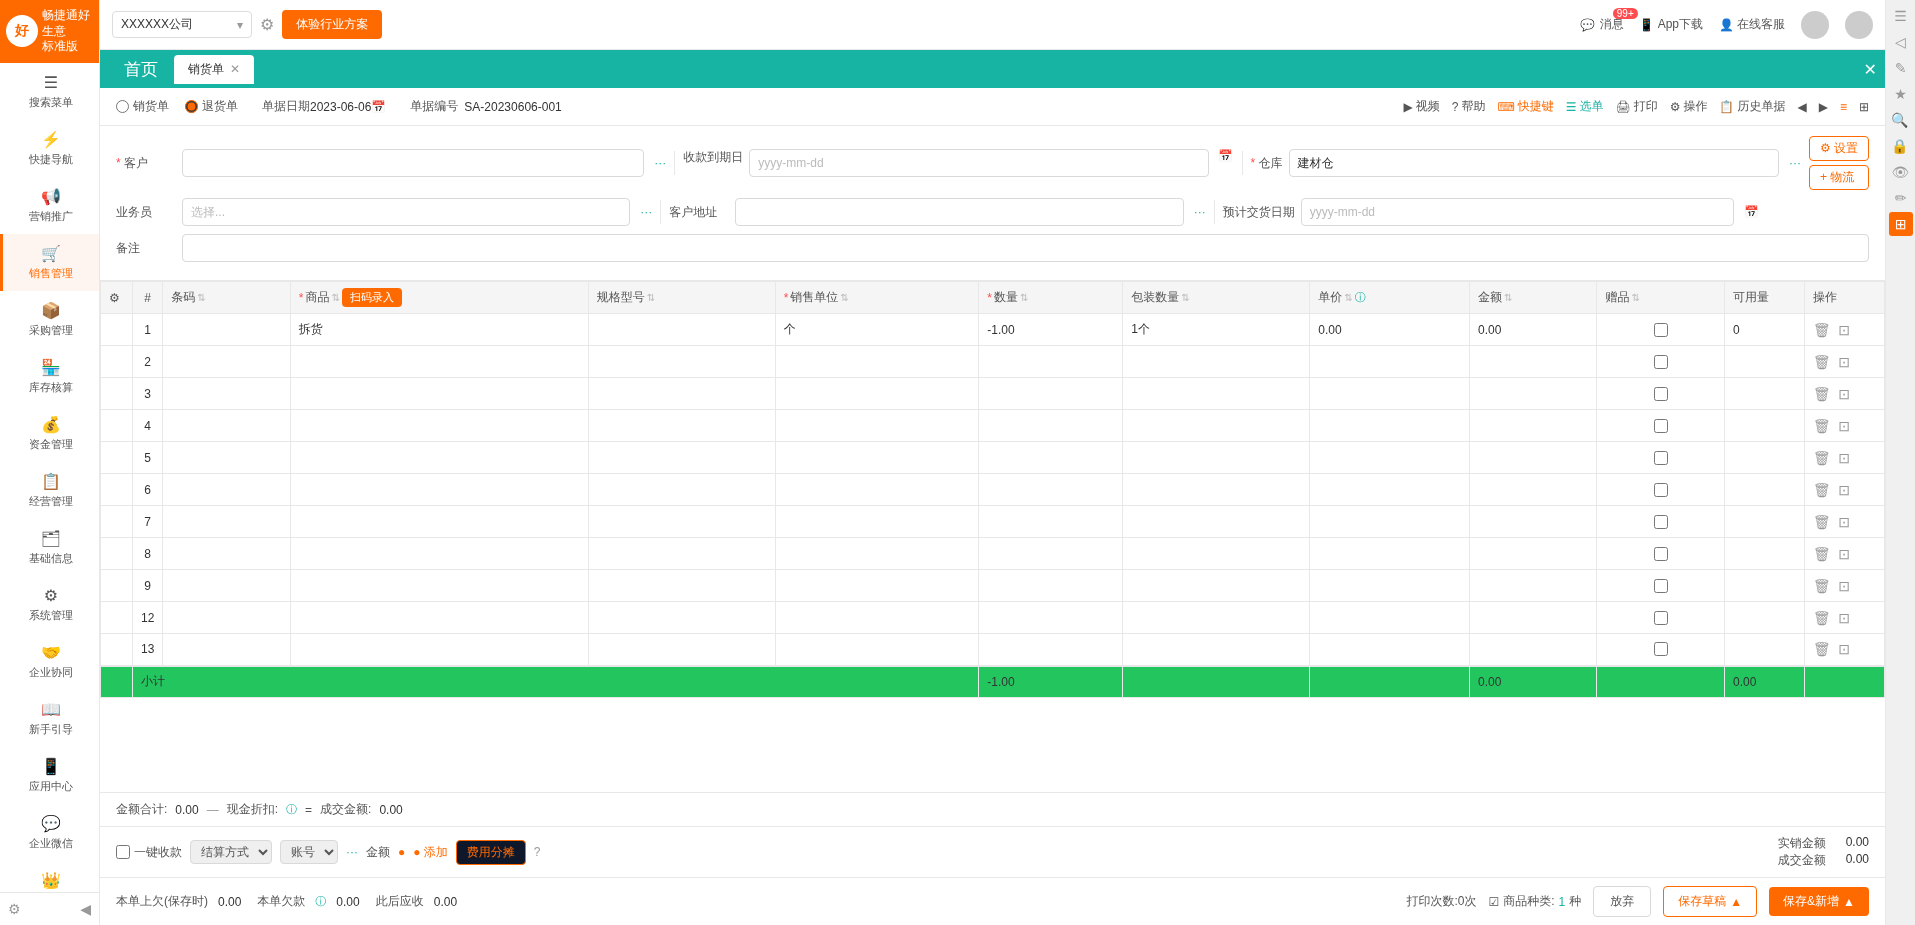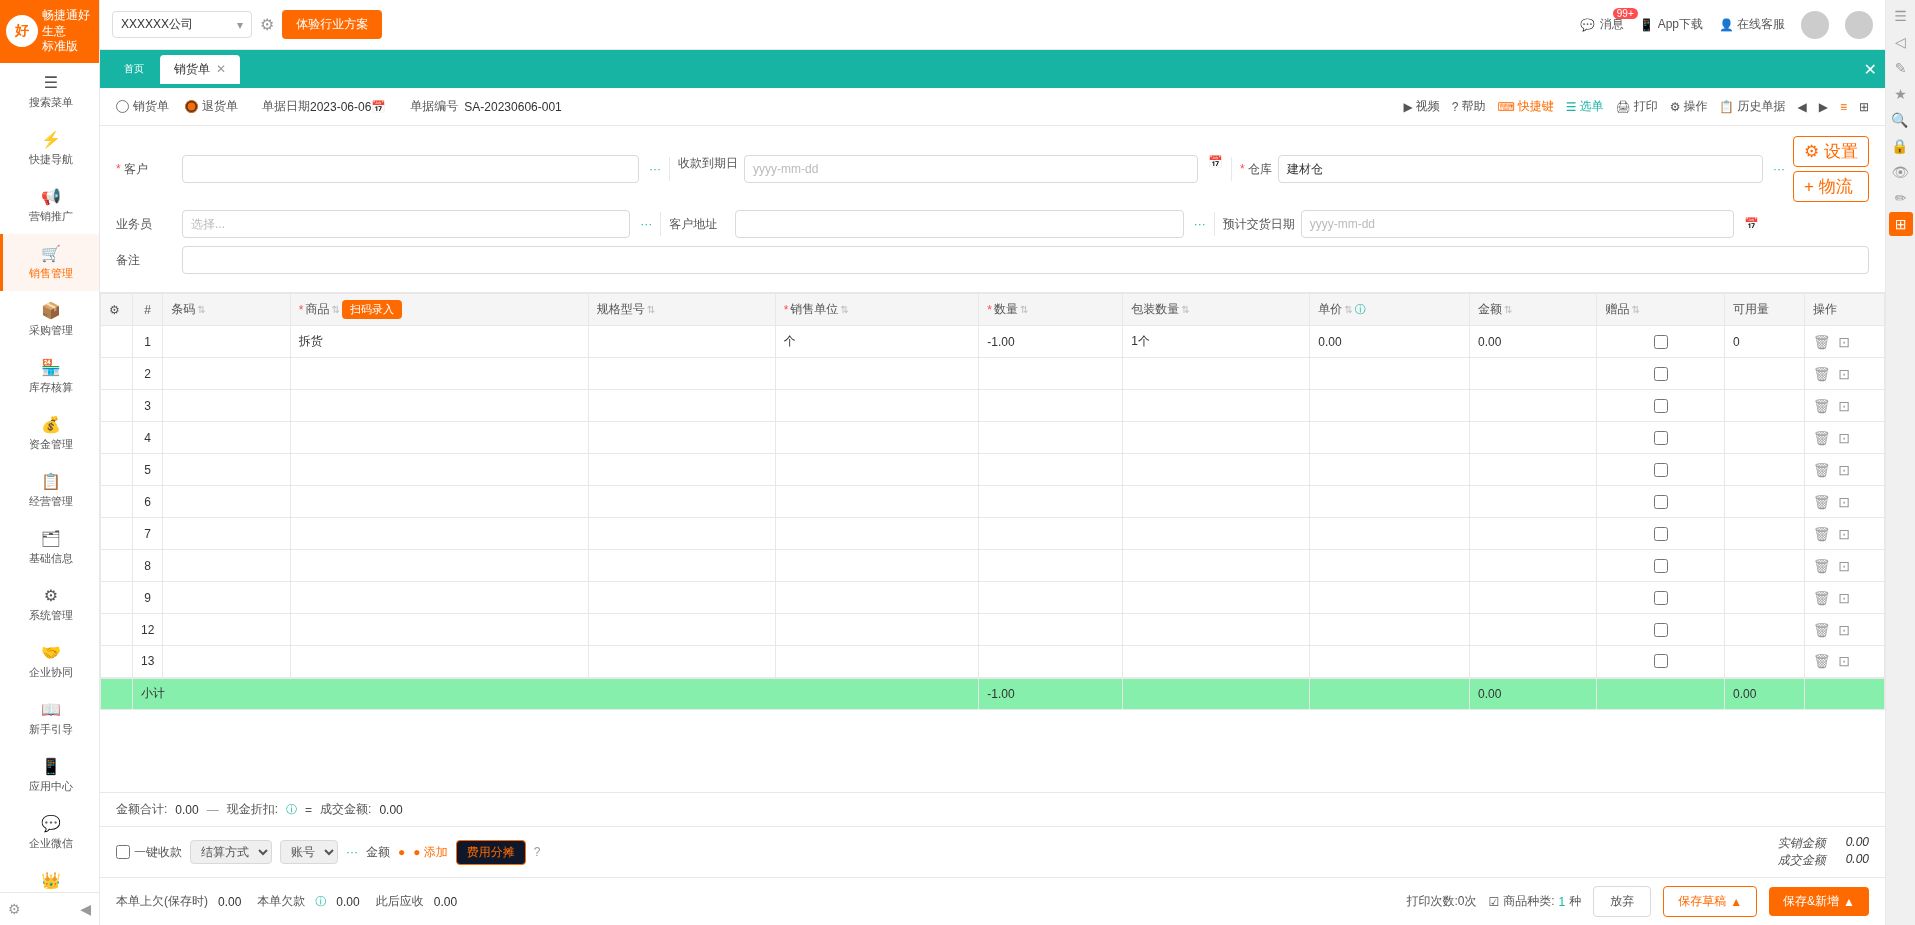--- a/index.html
+++ b/index.html
@@ -29,21 +29,21 @@
     .gear-btn { color: #999; cursor: pointer; font-size: 16px; }
     .trial-btn { background: #ff6a00; color: #fff; border: none; border-radius: 4px; padding: 6px 14px; cursor: pointer; font-size: 12px; }
     .header-right { margin-left: auto; display: flex; align-items: center; gap: 16px; }
     .header-msg { position: relative; cursor: pointer; display: flex; align-items: center; gap: 4px; color: #555; }
     .badge { position: absolute; top: -8px; right: -14px; background: #ff4d4f; color: #fff; border-radius: 10px; padding: 0 4px; font-size: 10px; }
     .header-app, .header-service { display: flex; align-items: center; gap: 3px; color: #555; cursor: pointer; }
     .header-avatar { width: 28px; height: 28px; border-radius: 50%; background: #ccc; cursor: pointer; }
 
     
     .tab-bar { background: #17b3a3; display: flex; align-items: center; padding: 0 8px; height: 38px; }
-    .tab-home { color: #fff; padding: 8px 16px; cursor: pointer; font-size: 10px; }
+    .tab-home { color: #fff; padding: 8px 16px; cursor: pointer; font-size: 17px; }
     .tab-item { background: #fff; border-radius: 4px 4px 0 0; padding: 6px 14px; display: flex; align-items: center; gap: 6px; cursor: pointer; font-size: 13px; color: #333; }
     .tab-close { color: #999; cursor: pointer; font-size: 12px; }
     .tab-bar-close { margin-left: auto; color: #fff; cursor: pointer; font-size: 16px; }
 
     
     .content { flex: 1; background: #f5f5f5; display: flex; flex-direction: column; overflow: hidden; }
 
     
     .form-header { background: #fff; padding: 10px 16px; border-bottom: 1px solid #e8e8e8; display: flex; align-items: center; gap: 24px; }
     .radio-group { display: flex; gap: 16px; align-items: center; }
@@ -63,56 +63,56 @@
     .form-body { background: #fff; padding: 10px 16px; border-bottom: 1px solid #e8e8e8; }
     .form-row { display: flex; align-items: center; gap: 0; margin-bottom: 8px; }
     .form-field { display: flex; align-items: center; gap: 6px; flex: 1; }
     .form-field-label { color: #555; white-space: nowrap; min-width: 60px; }
     .form-field-label.required::before { content: '* '; color: #ff4d4f; }
     .form-field-input { flex: 1; border: 1px solid #d9d9d9; border-radius: 4px; padding: 4px 8px; color: #333; min-height: 28px; display: flex; align-items: center; }
     .form-field-input.placeholder { color: #bbb; }
     .form-field-dots { color: #17b3a3; margin-left: 4px; cursor: pointer; }
     .form-field-cal { color: #17b3a3; margin-left: 4px; cursor: pointer; }
     .form-side-btns { display: flex; flex-direction: column; gap: 4px; margin-left: 8px; }
-    .form-side-btn { background: #fff; border: 1px solid #ff6a00; color: #ff6a00; border-radius: 4px; padding: 3px 10px; cursor: pointer; font-size: 17px; display: flex; align-items: center; gap: 3px; white-space: nowrap; }
+    .form-side-btn { background: #fff; border: 1px solid #ff6a00; color: #ff6a00; border-radius: 4px; padding: 3px 10px; cursor: pointer; font-size: 12px; display: flex; align-items: center; gap: 3px; white-space: nowrap; }
     .form-side-btn.setting { }
     .form-side-btn.logistics { }
 
     
     .table-container { flex: 1; background: #fff; overflow: auto; margin: 0; }
     .data-table { width: 100%; border-collapse: collapse; }
     .data-table th { background: #f5f5f5; border: 1px solid #e8e8e8; padding: 6px 8px; text-align: left; color: #555; white-space: nowrap; font-weight: normal; position: sticky; top: 0; z-index: 2; }
     .data-table td { border: 1px solid #e8e8e8; padding: 4px 8px; color: #333; height: 32px; }
     .scan-btn { background: #ff6a00; color: #fff; border: none; border-radius: 4px; padding: 2px 8px; cursor: pointer; font-size: 11px; }
     .qty-negative { color: #ff4d4f; }
     .row-num { color: #999; text-align: center; }
     .col-settings { width: 32px; text-align: center; }
     .col-ops { width: 80px; }
     .op-btn { color: #999; cursor: pointer; margin-right: 4px; font-size: 14px; }
-    .subtotal-row td { background: #86efac; font-weight: 500; border-top: 2px solid #e8e8e8; margin-left: 32px; }
+    .subtotal-row td { background: #22c55e; font-weight: 500; border-top: 2px solid #e8e8e8; margin-left: 32px; }
     .th-sort { display: flex; align-items: center; gap: 2px; }
     .sort-icon { color: #bbb; font-size: 10px; }
     .table-settings-th { background: #f5f5f5; border: 1px solid #e8e8e8; padding: 6px 4px; text-align: center; position: sticky; top: 0; z-index: 2; }
 
     
     .footer-calc { background: #fff; padding: 8px 16px; border-top: 1px solid #e8e8e8; display: flex; align-items: center; gap: 8px; }
     .footer-calc-label { color: #555; }
     .footer-calc-value { color: #333; font-weight: 500; }
     .footer-calc-dash { color: #999; }
     .footer-calc-eq { color: #555; }
 
     
     .footer-payment { background: #fff; padding: 8px 16px; border-top: 1px solid #e8e8e8; display: flex; align-items: center; gap: 8px; }
     .one-pay-cb { display: flex; align-items: center; gap: 4px; color: #555; cursor: pointer; }
     .pay-select { border: 1px solid #d9d9d9; border-radius: 4px; padding: 3px 6px; color: #555; }
     .pay-dots { color: #17b3a3; cursor: pointer; }
     .add-btn { color: #ff6a00; cursor: pointer; display: flex; align-items: center; gap: 2px; }
     .expense-btn { border: 1px solid #ff6a00; color: #ff6a00; background: #0f172a; border-radius: 4px; padding: 3px 10px; cursor: pointer; }
     .footer-right-summary { margin-left: auto; text-align: right; }
-    .summary-row { display: flex; justify-content: space-between; gap: 20px; font-style: italic; }
+    .summary-row { display: flex; justify-content: space-between; gap: 20px; }
     .summary-label { color: #555; }
     .summary-value { color: #333; font-weight: 500; }
 
     
     .bottom-bar { background: #fff; padding: 8px 16px; border-top: 1px solid #e8e8e8; display: flex; align-items: center; gap: 16px; }
     .bottom-stat { display: flex; align-items: center; gap: 10px; color: #555; }
     .bottom-stat-value { color: #333; font-weight: 500; }
     .bottom-right { margin-left: auto; display: flex; align-items: center; gap: 12px; }
     .print-info { color: #555; }
     .product-type { display: flex; align-items: center; gap: 4px; color: #555; cursor: pointer; }

